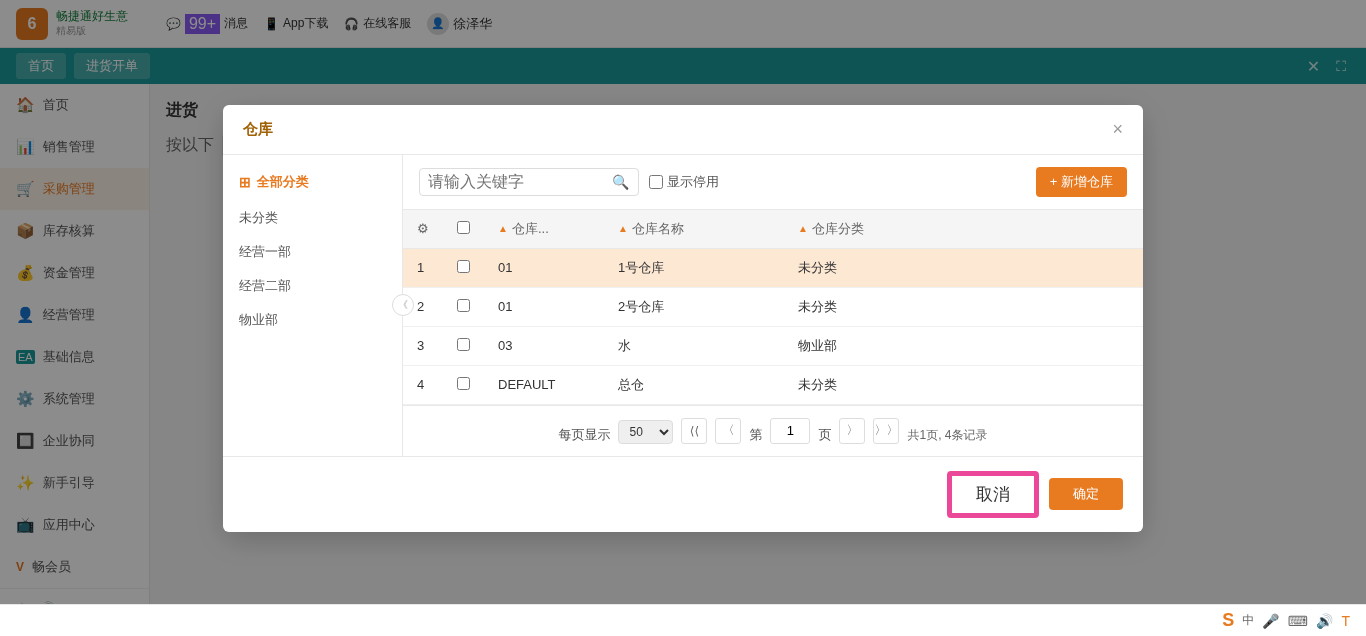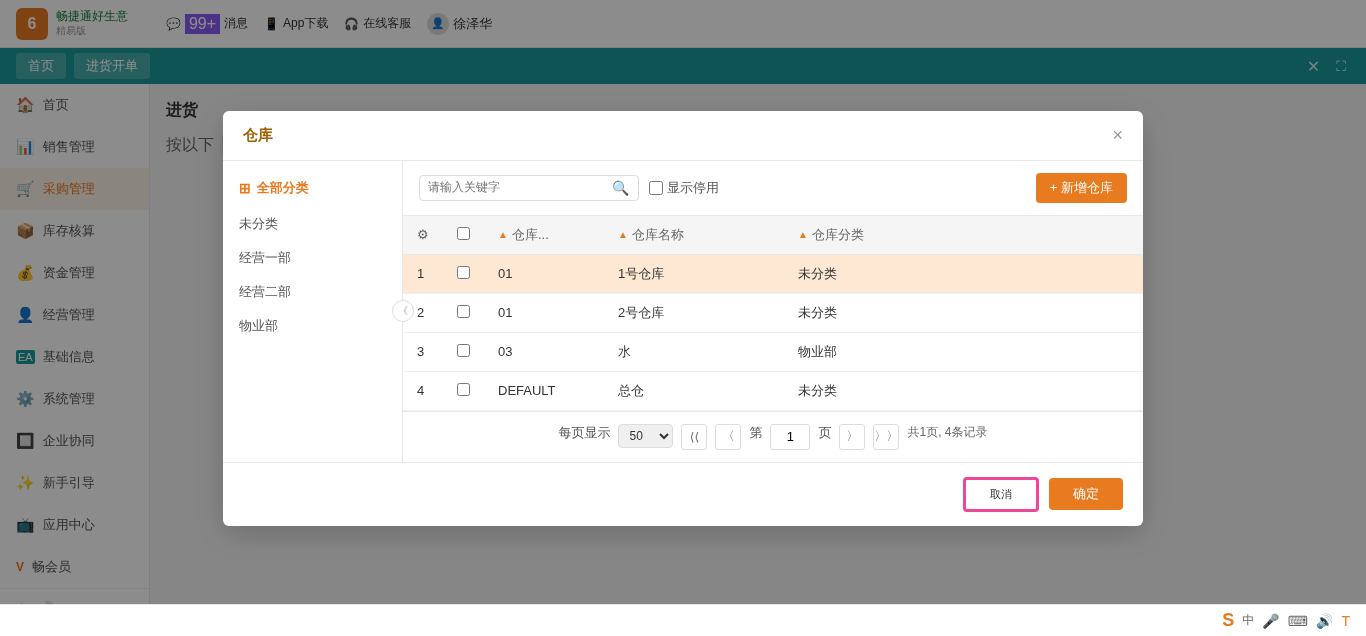--- a/index.html
+++ b/index.html
@@ -200,23 +200,22 @@
     .table-toolbar {
       display: flex; align-items: center; gap: 10px;
       padding: 12px 16px; border-bottom: 1px solid #e8e8e8;
     }
     .search-input-wrap {
       display: flex; align-items: center;
       border: 1px solid #ddd; border-radius: 4px;
       padding: 4px 8px; background: #fff; flex: 0 0 220px;
     }
     .search-input {
-      border: none; outline: none; font-size: 12px; color: #333; width: 100%;
+      border: none; outline: none; font-size: 16px; color: #333; width: 100%;
       background: transparent;
-      font-family: Liberation Serif, serif;
     }
     .search-icon { color: #bbb; font-size: 14px; cursor: pointer; }
     .show-disabled-wrap {
       display: flex; align-items: center; gap: 4px; color: #555; font-size: 13px;
     }
     .checkbox { width: 14px; height: 14px; cursor: pointer; }
     .add-warehouse-btn {
       margin-left: auto;
       background: #e87a20; border: none; color: #fff;
       border-radius: 4px; padding: 6px 14px; cursor: pointer; font-size: 13px;
@@ -235,21 +234,21 @@
     }
     .data-table td {
       padding: 10px 14px; border-bottom: 1px solid #f0f0f0; color: #333;
     }
     .data-table tbody tr.selected { background: #fde8d4; }
     .th-sort { display: flex; align-items: center; gap: 4px; }
     .sort-icon { color: #e87a20; font-size: 10px; }
 
     
     .pagination-row {
-      display: flex; align-items: flex-start; justify-content: center;
+      display: flex; align-items: flex-end; justify-content: center;
       padding: 12px 16px; border-top: 1px solid #e8e8e8;
       gap: 8px; font-size: 13px; color: #555;
     }
     .page-size-select {
       border: 1px solid #ddd; border-radius: 4px;
       padding: 3px 6px; font-size: 12px; color: #333;
     }
     .page-btn {
       width: 26px; height: 26px;
       border: 1px solid #ddd; border-radius: 3px;
@@ -262,23 +261,23 @@
       text-align: center; font-size: 13px;
     }
     .page-info { color: #666; font-size: 12px; }
 
     
     .modal-footer {
       display: flex; align-items: center; justify-content: flex-end;
       padding: 14px 20px; border-top: 1px solid #e8e8e8; gap: 10px;
     }
     .cancel-btn {
-      border: 3px solid #ec4899; border-radius: 4px;
+      border: 5px solid #ec4899; border-radius: 4px;
       padding: 7px 24px; cursor: pointer; background: #fff;
-      font-size: 11px; color: #333;
+      font-size: 17px; color: #333;
     }
     .confirm-btn {
       border: none; border-radius: 4px;
       padding: 7px 24px; cursor: pointer; background: #e87a20;
       font-size: 13px; color: #fff;
     }
 
     
     .bottom-bar {
       position: fixed; bottom: 0; left: 0; right: 0; height: 32px;

